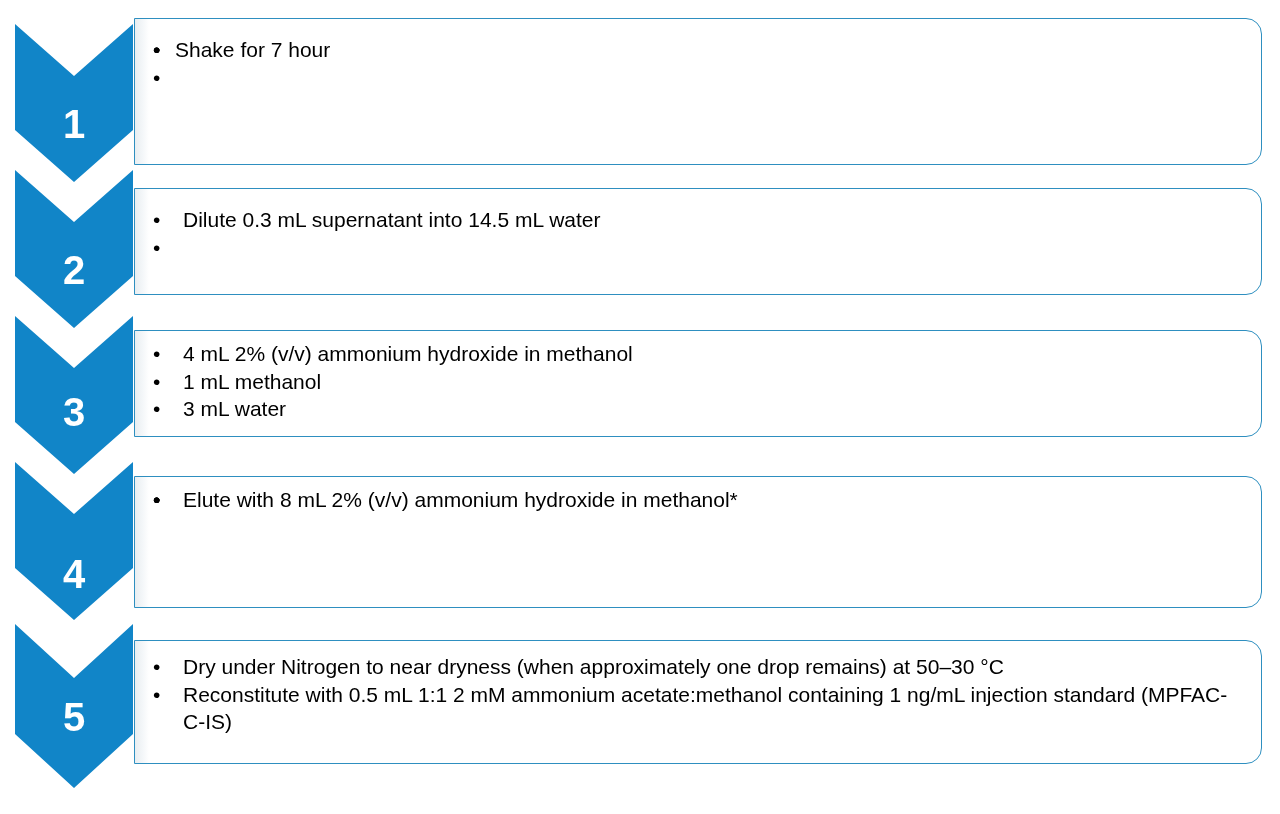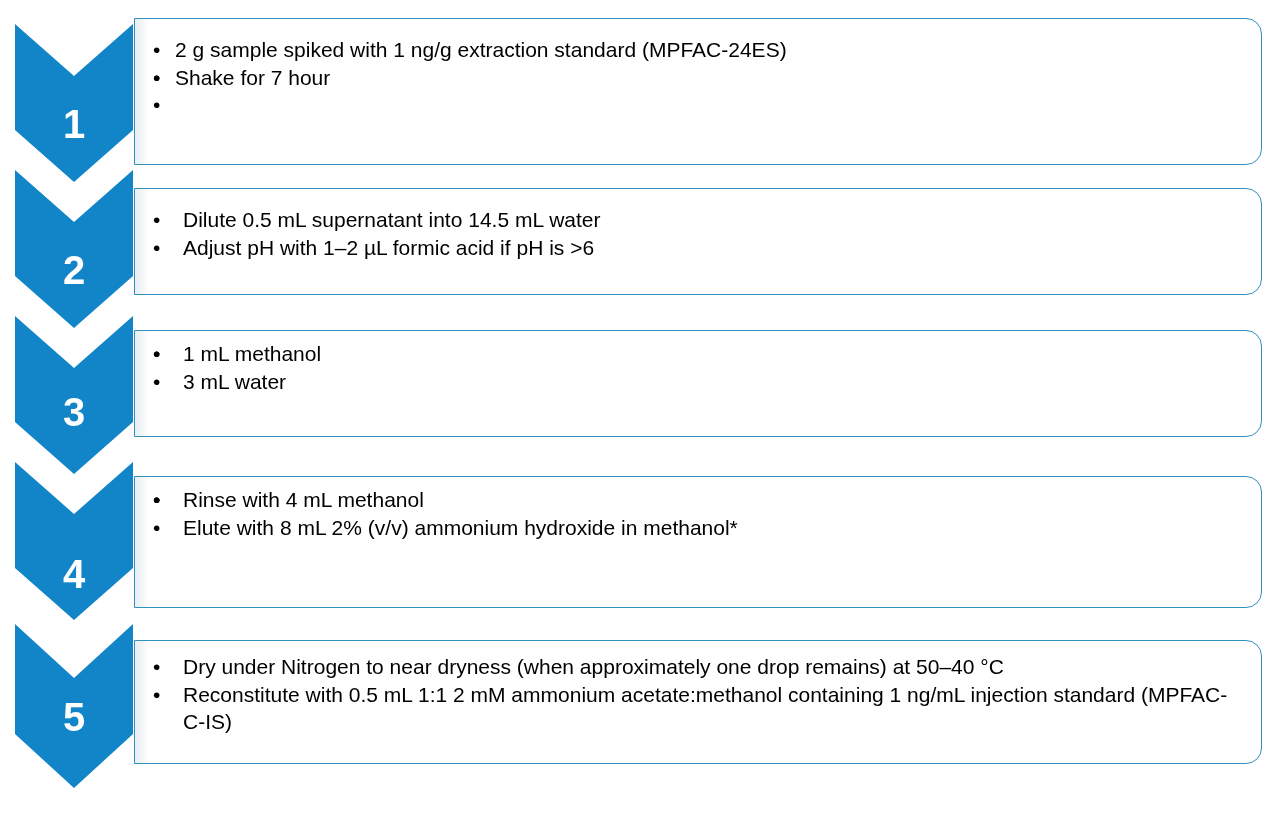--- a/index.html
+++ b/index.html
@@ -137,55 +137,55 @@
       <svg viewBox="0 0 118 164" preserveAspectRatio="none" aria-hidden="true">
         <polygon points="0,0 59,54 118,0 118,110 59,164 0,110" fill="#1185C8"></polygon>
       </svg>
     </div>
     <div class="chev-num" style="top:697px;">5</div>
   </div>
 
   <div class="step-box" style="top:18px; height:147px;">
     <div class="inner-shade"></div>
     <ul class="bullets gap-tight" style="margin-top:17px; margin-left:18px;">
-      <li><span class="bullet-dot">•</span><span>2 g sample spiked with 1 ng/g extraction standard (MPFAC-24ES)</span></li>
+      <li><span class="bullet-dot">•</span></li>
       <li><span class="bullet-dot">•</span></li>
       <li><span class="bullet-dot">•</span><span>Shake for 7 hour</span></li>
       <li><span class="bullet-dot">•</span></li>
     </ul>
   </div>
 
   <div class="step-box" style="top:188px; height:107px;">
     <div class="inner-shade"></div>
     <ul class="bullets gap-wide" style="margin-top:17px; margin-left:18px;">
-      <li><span class="bullet-dot">•</span><span>Dilute 0.5 mL supernatant into 14.5 mL water</span></li>
-      <li><span class="bullet-dot">•</span><span>Adjust pH with 1–2 µL formic acid if pH is &gt;6</span></li>
+      <li><span class="bullet-dot">•</span><span>Dilute 0.3 mL supernatant into 14.5 mL water</span></li>
+      <li><span class="bullet-dot">•</span></li>
     </ul>
   </div>
 
   <div class="step-box" style="top:330px; height:107px;">
     <div class="inner-shade"></div>
     <ul class="bullets gap-wide" style="margin-top:9px; margin-left:18px;">
-      <li><span class="bullet-dot">•</span></li>
+      <li><span class="bullet-dot">•</span><span>4 mL 2% (v/v) ammonium hydroxide in methanol</span></li>
       <li><span class="bullet-dot">•</span><span>1 mL methanol</span></li>
       <li><span class="bullet-dot">•</span><span>3 mL water</span></li>
     </ul>
   </div>
 
   <div class="step-box" style="top:476px; height:132px;">
     <div class="inner-shade"></div>
     <ul class="bullets gap-wide" style="margin-top:9px; margin-left:18px;">
       <li><span class="bullet-dot">•</span></li>
       <li><span class="bullet-dot">•</span></li>
-      <li><span class="bullet-dot">•</span><span>Rinse with 4 mL methanol</span></li>
+      <li><span class="bullet-dot">•</span></li>
       <li><span class="bullet-dot">•</span><span>Elute with 8 mL 2% (v/v) ammonium hydroxide in methanol*</span></li>
     </ul>
   </div>
 
   <div class="step-box" style="top:640px; height:124px;">
     <div class="inner-shade"></div>
     <ul class="bullets gap-wide" style="margin-top:12px; margin-left:18px; padding-right:24px;">
-      <li><span class="bullet-dot">•</span><span>Dry under Nitrogen to near dryness (when approximately one drop remains) at 50–40 °C</span></li>
+      <li><span class="bullet-dot">•</span><span>Dry under Nitrogen to near dryness (when approximately one drop remains) at 50–30 °C</span></li>
       <li class="wrap"><span class="bullet-dot">•</span><span>Reconstitute with 0.5 mL 1:1 2 mM ammonium acetate:methanol containing 1 ng/mL injection standard (MPFAC-C-IS)</span></li>
     </ul>
   </div>
 
 </div>
 
 </body></html>

